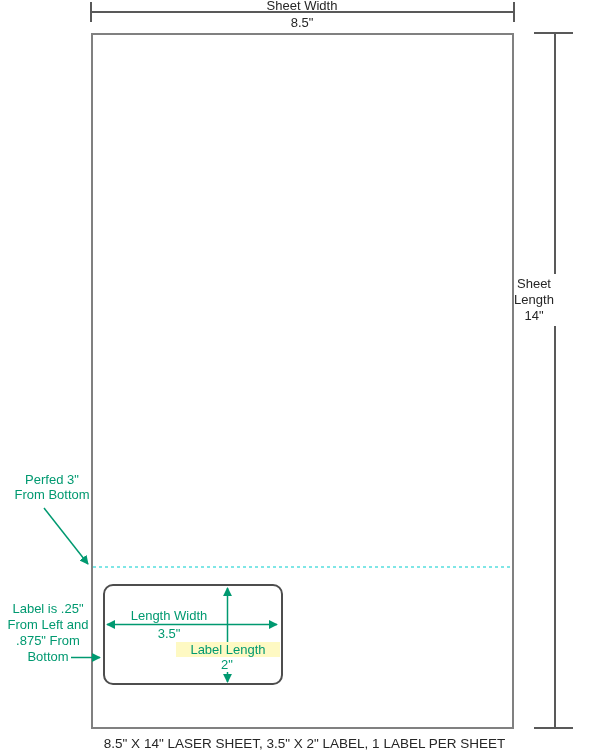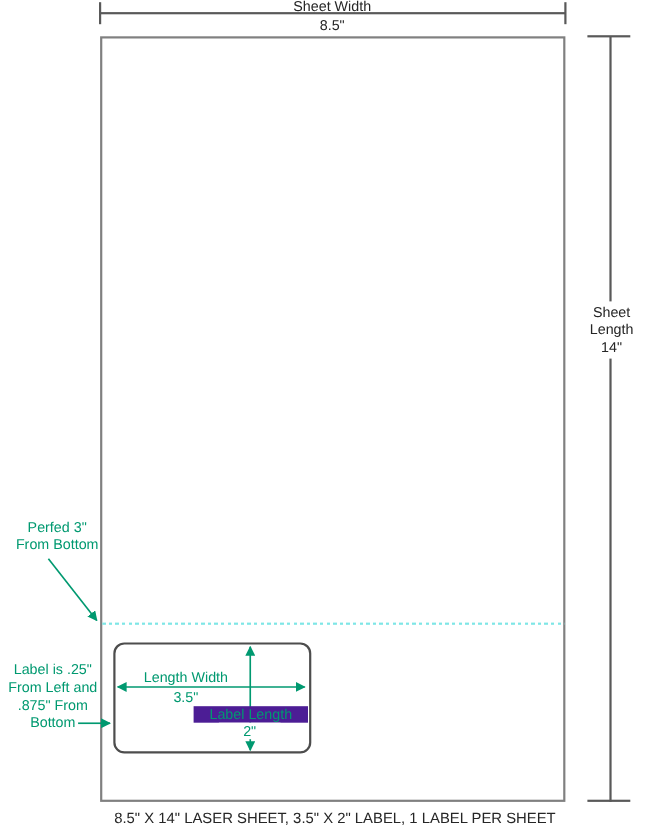--- a/index.html
+++ b/index.html
@@ -27,41 +27,41 @@
   .sheet-width-dimline{left:91px;top:11px;width:423px;height:2px;background:var(--dimension-gray);}
   .tickv{width:2px;height:20px;top:2px;background:var(--dimension-gray);}
   .tickv.l{left:90px;} .tickv.r{left:513px;}
   .sheet-width-label{left:240px;top:-2px;width:124px;}
   .sheet-width-value{left:240px;top:15px;width:124px;}
 
   
   .sheet-length-dimline{left:554px;top:33px;width:2px;height:696px;background:var(--dimension-gray);}
   .tickh{height:2px;width:39px;left:534px;background:var(--dimension-gray);}
   .tickh.t{top:32px;} .tickh.b{top:727px;}
-  .sheet-length-label{left:524px;top:274px;width:64px;line-height:16px;background:#fff;padding:2px 0;}
+  .sheet-length-label{left:502px;top:274px;width:64px;line-height:16px;background:#fff;padding:2px 0;}
 
   
   .perforation-line{left:93px;top:566px;width:420px;height:2px;
     background:repeating-linear-gradient(90deg,var(--perforation-cyan) 0 3px,transparent 3px 6px);}
 
   
   .label-outline{left:103px;top:584px;width:180px;height:101px;box-sizing:border-box;
     border:2px solid #4d4d4d;border-radius:10px;background:#fff;}
 
   
   .arrows{position:absolute;left:0;top:0;pointer-events:none;}
   .arrows line{stroke:var(--annotation-green);stroke-width:1.5px;}
   .arrows .ah-fill{fill:var(--annotation-green);}
 
   
   .perf-note{left:8px;top:472px;width:88px;}
   .offset-note{left:2px;top:601px;width:92px;line-height:16px;}
   .label-width-label{left:113px;top:608px;width:112px;}
   .label-width-value{left:113px;top:626px;width:112px;}
-  .label-length-label{left:176px;top:642px;width:104px;background:#4c1d95;}
+  .label-length-label{left:176px;top:642px;width:104px;background:#fef9c3;}
   .label-length-value{left:199px;top:657px;width:56px;background:#fff;}
 
   
   .caption{left:0;top:736px;width:609px;font-size:13.5px;}
 </style>
 </head>
 <body>
 
 <div class="canvas">
 

